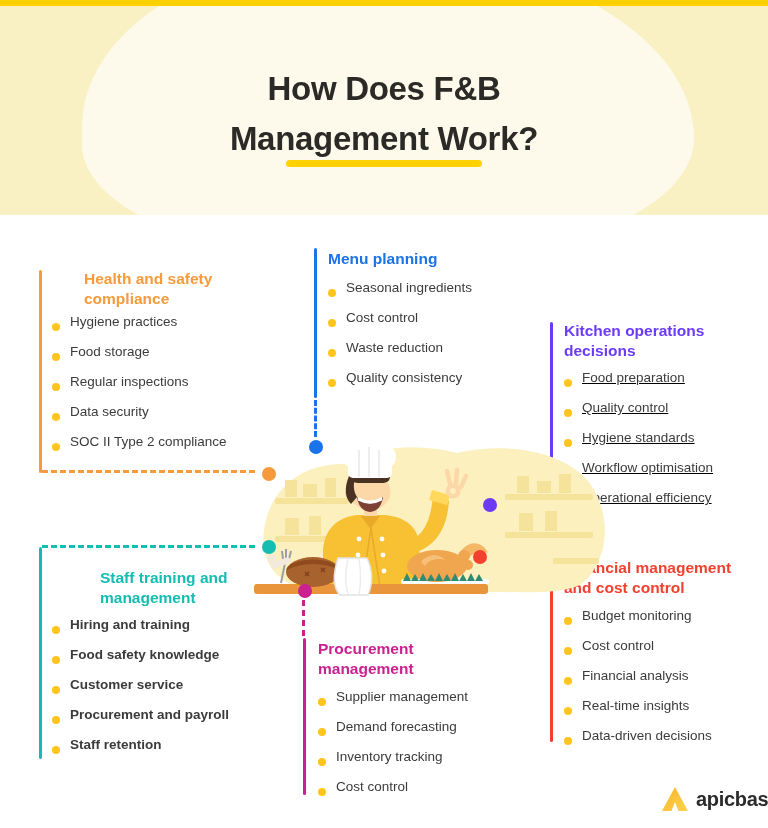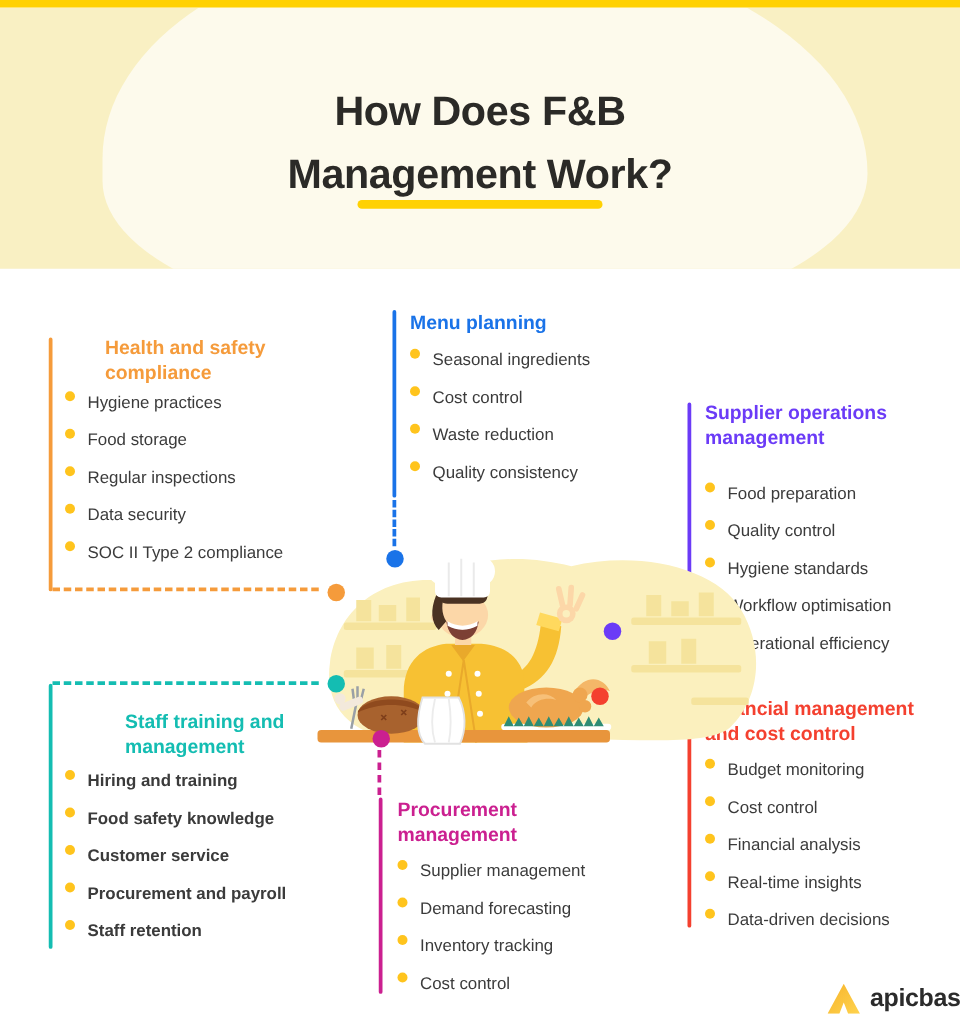--- a/index.html
+++ b/index.html
@@ -21,21 +21,21 @@
   .title-underline{
     position:absolute;left:286px;top:160px;width:196px;height:7px;border-radius:4px;
     background:#FFD103;z-index:2;
   }
   
   .sec-group{position:absolute;inset:0;pointer-events:none;}
   .sec-title{
     position:absolute;margin:0;font-size:15.5px;font-weight:700;line-height:1.32;color:var(--c);
   }
   .sec-list{position:absolute;list-style:none;margin:0;padding:0;}
-  .sec-list li{display:flex;align-items:flex-start;gap:10px;height:18px;margin-bottom:12px;}
+  .sec-list li{display:flex;align-items:flex-end;gap:10px;height:18px;margin-bottom:12px;}
   .bullet{width:8px;height:8px;border-radius:50%;background:#FFC41D;flex:0 0 8px;}
   .item-text{font-size:13.5px;color:#3B3B3B;line-height:18px;white-space:nowrap;}
   .vline{position:absolute;width:3px;border-radius:2px;background:var(--c);}
   .hdash{position:absolute;height:0;border-top:3px dashed var(--c);}
   .vdash{position:absolute;width:0;border-left:3px dashed var(--c);}
   .cdot{position:absolute;width:14px;height:14px;border-radius:50%;background:var(--c);z-index:6;}
   
   .chef-wrap{position:absolute;left:253px;top:440px;width:360px;height:158px;z-index:4;}
   
   .logo{position:absolute;left:662px;top:787px;display:flex;align-items:center;gap:8px;z-index:5;}
@@ -107,22 +107,22 @@
           <span class="bullet"></span>
           <span class="item-text">Quality consistency</span>
         </li>
       </ul>
   </div>
 
   <div class="sec-group" style="--c: #6B3BF7;">
     <div class="vline" style="left:550px;top:322px;height:183px;"></div>
     <div class="hdash" style="left:498px;top:502px;width:52px;"></div>
     <div class="cdot" style="left:483px;top:498px;"></div>
-    <h2 class="sec-title" style="left:564px;top:321px;width:160px;">Supplier operations management</h2>
-    <ul class="sec-list" style="left:564px;top:386px;">
+    <h2 class="sec-title" style="left:564px;top:321px;width:160px;">Kitchen operations decisions</h2>
+    <ul class="sec-list" style="left:564px;top:369px;text-decoration:underline;">
         <li>
           <span class="bullet"></span>
           <span class="item-text">Food preparation</span>
         </li>
         <li>
           <span class="bullet"></span>
           <span class="item-text">Quality control</span>
         </li>
         <li>
           <span class="bullet"></span>

